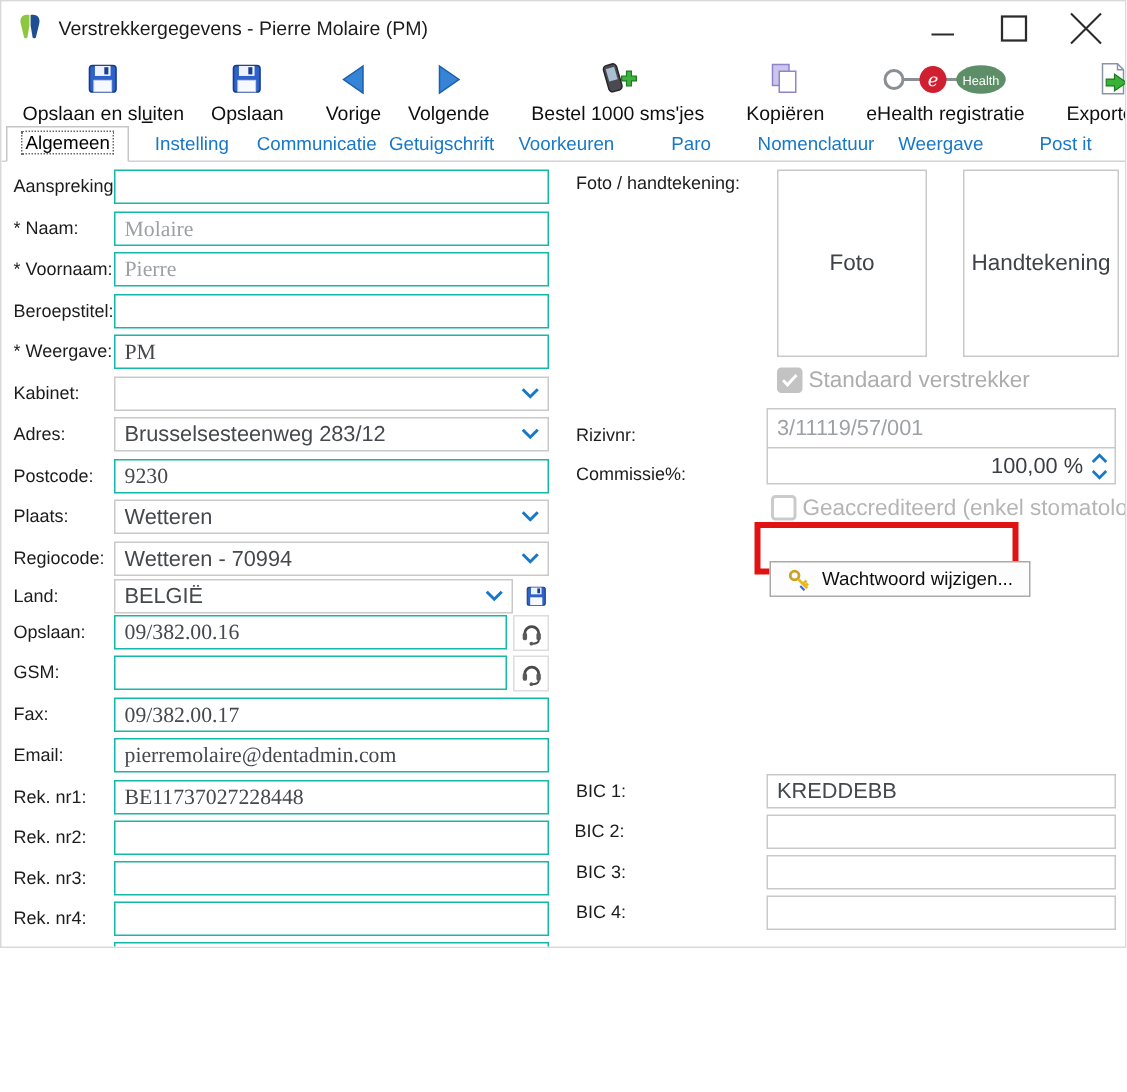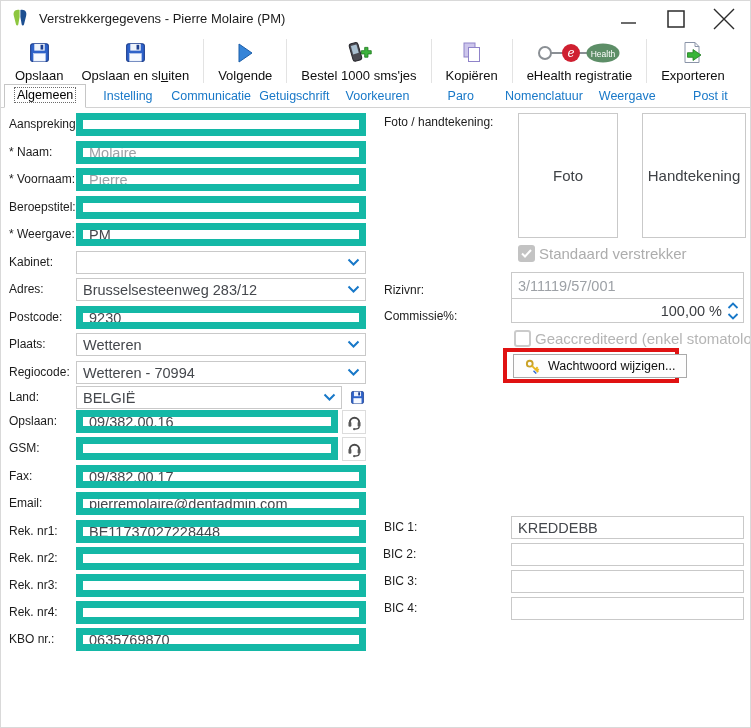--- a/index.html
+++ b/index.html
@@ -1,17 +1,17 @@
 <!DOCTYPE html>
 <html><head>
 <meta charset="utf-8">
 <style>
   * { box-sizing: border-box; }
   html,body { margin:0; padding:0; background:#fff; font-family:"Liberation Sans", sans-serif; }
-  #window { position:relative; width:751px; height:728px; background:#fff; overflow:hidden; border:1px solid #d9d9d9; }
+  #window { position:relative; width:751px; height:632px; background:#fff; overflow:hidden; border:1px solid #d9d9d9; }
 
   
   .titlebar { position:absolute; top:0; left:0; right:0; height:34px; display:flex; align-items:center; padding-left:9px; background:#fff; }
   .title-text { font-size:13px; color:#1b1b1b; margin-left:9px; }
   .win-controls { position:absolute; right:2px; top:0; height:36px; display:flex; align-items:center; }
   .wbtn { width:48px; height:36px; display:flex; align-items:center; justify-content:center; }
 
   
   .toolbar { position:absolute; top:35px; left:0; right:0; height:50px; display:flex; align-items:stretch; padding-left:5px; background:#fff; }
   .tbtn { display:flex; flex-direction:column; align-items:center; justify-content:flex-end; padding:2px 9px 3px; font-size:13px; color:#0f0f0f; white-space:nowrap; }
@@ -21,39 +21,39 @@
 
   
   .tabbar { position:absolute; top:85px; left:0; width:751px; height:22px; display:flex; align-items:flex-end; border-bottom:1px solid #d2d2d2; padding-left:3px; font-size:12.5px; }
   .tab { flex:1; text-align:center; color:#1878c8; padding:4px 0; }
   .tab.active { flex:0 0 auto; background:#fff; border:1px solid #c6c6c6; border-bottom:1px solid #fff; margin-bottom:-1px; padding:3px 10px 5px; color:#000; }
   .tab.active .focus { outline:1px dotted #6b6b6b; padding:0 2px; }
 
   
   .lrow { position:absolute; left:8px; width:357px; height:23px; }
   .flabel { position:absolute; left:0; top:0; height:23px; line-height:23px; font-size:12px; color:#1c1c1c; white-space:nowrap; }
-  .tinput { position:absolute; left:67px; top:0; height:23px; border:7px solid #14b8a6; font-size:14.5px; color:#45484d; padding:1px 6px 0; font-family:Liberation Sans, sans-serif; background:#fff; outline:none; }
+  .tinput { position:absolute; left:67px; top:0; height:23px; border:1px solid #14b8a6; font-size:14.5px; color:#45484d; padding:1px 6px 0; font-family:Liberation Serif, serif; background:#fff; outline:none; }
   .w-full { width:290px; }
   .w-tel  { width:262px; }
   .tinput.dis { color:#9da1a6; }
   .combo { position:absolute; left:67px; top:0; height:23px; border:1px solid #c9c9c9; background:#fff; display:flex; align-items:center; padding:0 5px 0 6px; font-size:14.5px; color:#45484d; }
   .combo .cval { flex:1; white-space:nowrap; overflow:hidden; }
   .icon-btn { position:absolute; top:0; width:24px; height:24px; display:flex; align-items:center; justify-content:center; border:1px solid #dcdcdc; background:#fff; }
 
   
   .box-label { position:absolute; font-size:12px; color:#1c1c1c; white-space:nowrap; }
   .photo-box { position:absolute; border:1px solid #c9c9c9; display:flex; align-items:center; justify-content:center; font-size:15px; color:#3f4246; background:#fff; }
   .cbrow { position:absolute; display:flex; align-items:center; gap:4px; font-size:15px; color:#adadad; white-space:nowrap; }
   .cb { width:17px; height:17px; border-radius:3px; display:inline-flex; align-items:center; justify-content:center; flex:none; }
   .cb.checked { background:#c3c3c3; }
   .cb.empty { background:#fff; border:2px solid #cbcbcb; }
   .rinput { position:absolute; height:23px; width:233px; border:1px solid #c9c9c9; font-size:14.5px; color:#45484d; padding:1px 6px 0; font-family:"Liberation Sans", sans-serif; background:#fff; outline:none; }
   .rbox { position:absolute; border:1px solid #c9c9c9; background:#fff; font-size:14.5px; color:#3a3d41; display:flex; align-items:center; padding:0 4px 0 6px; }
   .red-frame { position:absolute; border:4px solid #e01212; pointer-events:none; }
-  .pw-btn { position:absolute; display:flex; align-items:center; gap:6px; border:1px solid #aaaaaa; background:#fdfdfd; font-size:12.5px; color:#0f0f0f; padding:0 11px; height:24px; white-space:nowrap; }
+  .pw-btn { position:absolute; display:flex; align-items:center; gap:6px; border:1px solid #aaaaaa; background:#fdfdfd; font-size:12.5px; color:#0f0f0f; padding:0 11px; height:24px; white-space:nowrap;margin-top:20px; }
 </style>
 </head>
 <body>
 
 <div id="window">
 
   <div class="titlebar">
     <svg width="20" height="20" viewBox="0 0 20 20">
       <path d="M9.6 2 C5 1 2.8 4.2 3.9 8 l2.1 8.6 c.3 1.3 2.1 1.3 2.3 0 L9.6 9 z" fill="#8dc63f"></path>
       <path d="M10.4 2 C15 1 17.2 4.2 16.1 8 l-2.1 8.6 c-.3 1.3-2.1 1.3-2.3 0 L10.4 9 z" fill="#1d4f91"></path>
@@ -81,34 +81,42 @@
   <div class="toolbar">
     <div class="tbtn">
       <span class="ticon">
         <svg width="25" height="25" viewBox="0 0 24 24">
             <rect x="3.5" y="3.5" width="17" height="17" rx="2" fill="#2e62c9" stroke="#173a8a"></rect>
             <rect x="7" y="3.8" width="10" height="6.4" fill="#eef3fb"></rect>
             <rect x="13" y="4.6" width="2.6" height="4.6" fill="#1d3f8f"></rect>
             <rect x="6.3" y="13" width="11.4" height="7.3" fill="#f6f9ff" stroke="#c4d2ef" stroke-width=".6"></rect>
           </svg>
       </span>
-      <span>Opslaan</span>
+      <span><span>Opslaan en sl</span><span class="accel">u</span><span>iten</span></span>
     </div>
     <div class="tbtn">
       <span class="ticon">
         <svg width="25" height="25" viewBox="0 0 24 24">
             <rect x="3.5" y="3.5" width="17" height="17" rx="2" fill="#2e62c9" stroke="#173a8a"></rect>
             <rect x="7" y="3.8" width="10" height="6.4" fill="#eef3fb"></rect>
             <rect x="13" y="4.6" width="2.6" height="4.6" fill="#1d3f8f"></rect>
             <rect x="6.3" y="13" width="11.4" height="7.3" fill="#f6f9ff" stroke="#c4d2ef" stroke-width=".6"></rect>
           </svg>
       </span>
-      <span><span>Opslaan en sl</span><span class="accel">u</span><span>iten</span></span>
-    </div>
-    <div class="tsep"></div>
+      <span>Opslaan</span>
+    </div>
+    <div class="tsep"></div>
+    <div class="tbtn">
+      <span class="ticon">
+        <svg width="24" height="24" viewBox="0 0 24 24">
+            <path d="M18 3 L5 12 L18 21 Z" fill="#3584d8" stroke="#1c5ea8" stroke-width="1"></path>
+          </svg>
+      </span>
+      <span>Vorige</span>
+    </div>
     <div class="tbtn">
       <span class="ticon">
         <svg width="24" height="24" viewBox="0 0 24 24">
             <path d="M6 3 L19 12 L6 21 Z" fill="#3584d8" stroke="#1c5ea8" stroke-width="1"></path>
           </svg>
       </span>
       <span>Volgende</span>
     </div>
     <div class="tsep"></div>
     <div class="tbtn">

